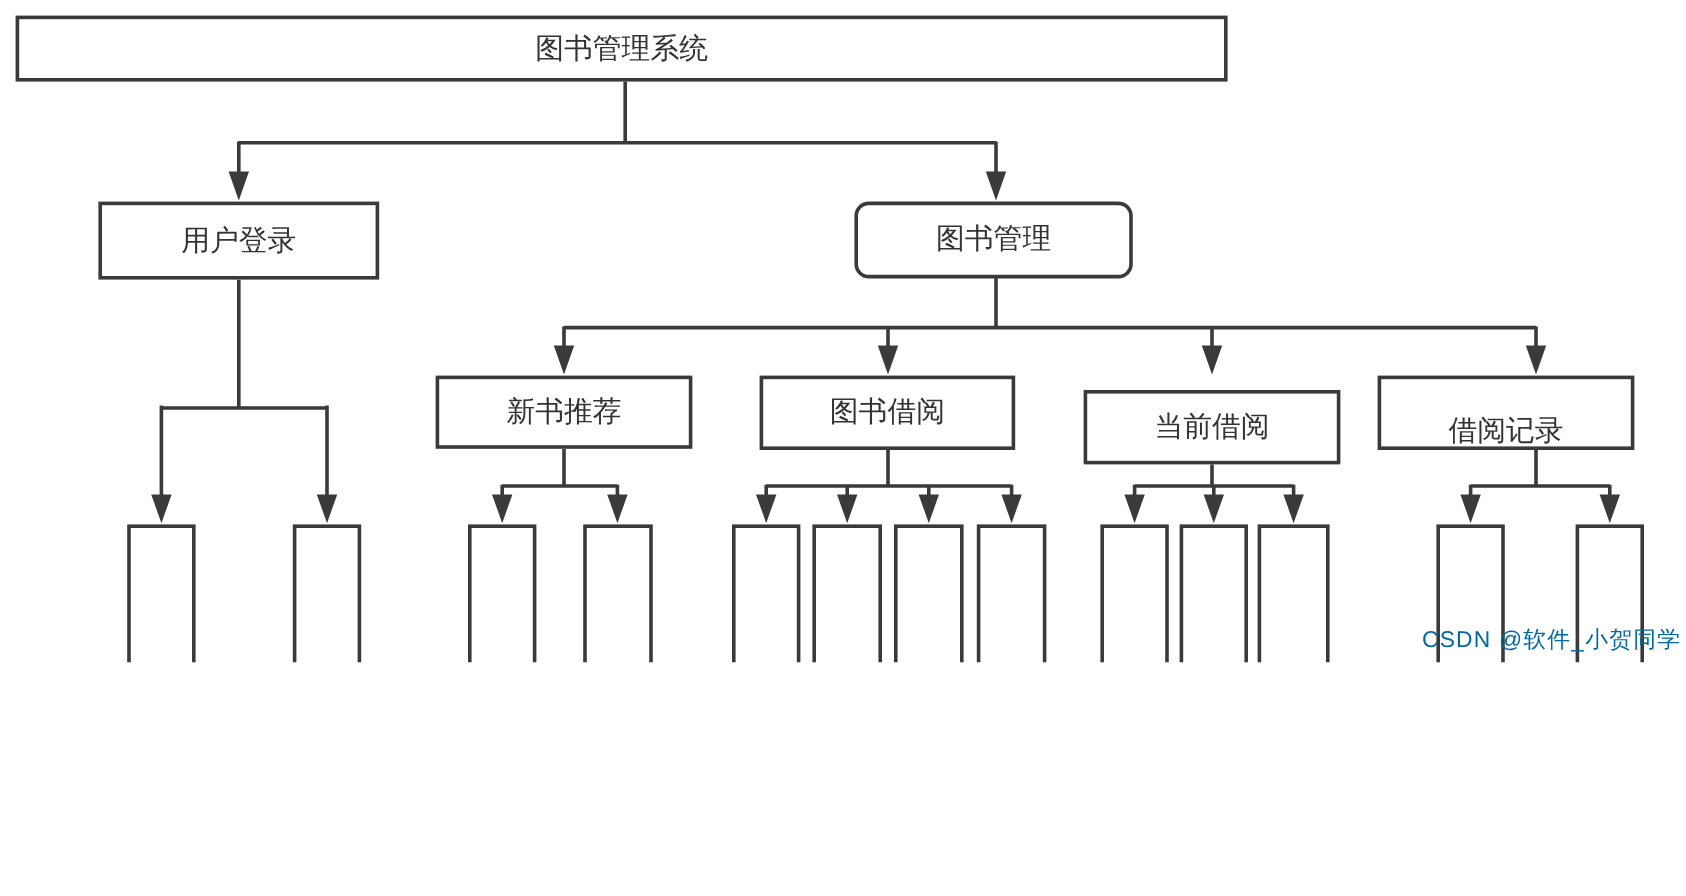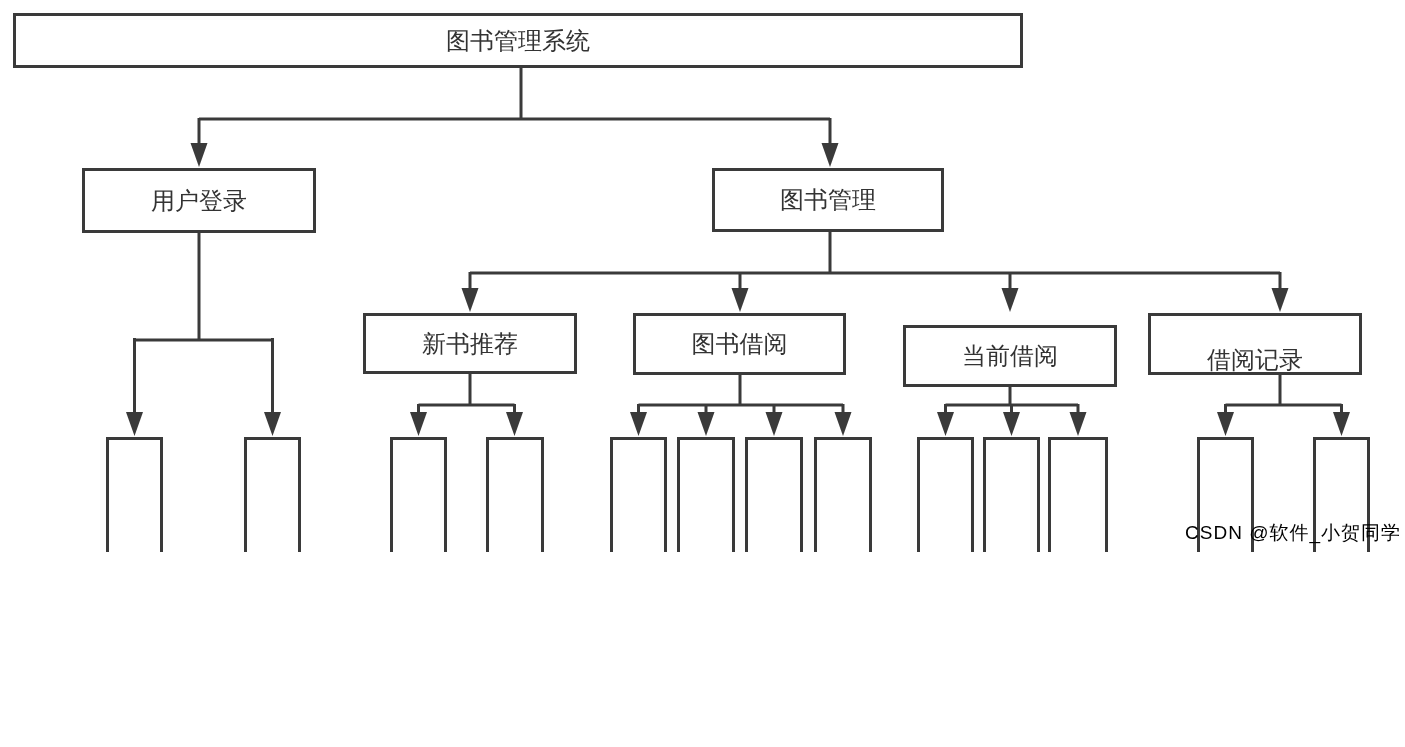--- a/index.html
+++ b/index.html
@@ -29,21 +29,21 @@
     writing-mode: vertical-rl;
     text-orientation: mixed;
     letter-spacing: 6px;
     white-space: nowrap;
   }
   .watermark {
     position: absolute;
     right: 4px;
     bottom: 6px;
     font-size: 19px;
-    color: #000000;
+    color: #0369a1;
     z-index: 3;
     letter-spacing: 1px;
   }
 </style>
 </head>
 <body>
 
 <div id="canvas">
 
   <svg id="wires" viewBox="0 0 1405 747" xmlns="http://www.w3.org/2000/svg">
@@ -77,21 +77,21 @@
       </g>
   </svg>
 
   <div class="box" style="left:13px; top:13px; width:1010px; height:55px;">
     <span>图书管理系统</span>
   </div>
 
   <div class="box" style="left:82px; top:168px; width:234px; height:65px;">
     <span>用户登录</span>
   </div>
-  <div class="box" style="left:712px; top:168px; width:232px; height:64px;">
+  <div class="box" style="left:712px; top:168px; width:232px; height:64px;border-radius:12px;">
     <span>图书管理</span>
   </div>
 
   <div class="box" style="left:363px; top:313px; width:214px; height:61px;text-align:center;">
     <span>新书推荐</span>
   </div>
   <div class="box" style="left:633px; top:313px; width:213px; height:62px;">
     <span>图书借阅</span>
   </div>
   <div class="box" style="left:903px; top:313px; width:214px; height:62px;margin-top:12px;">

